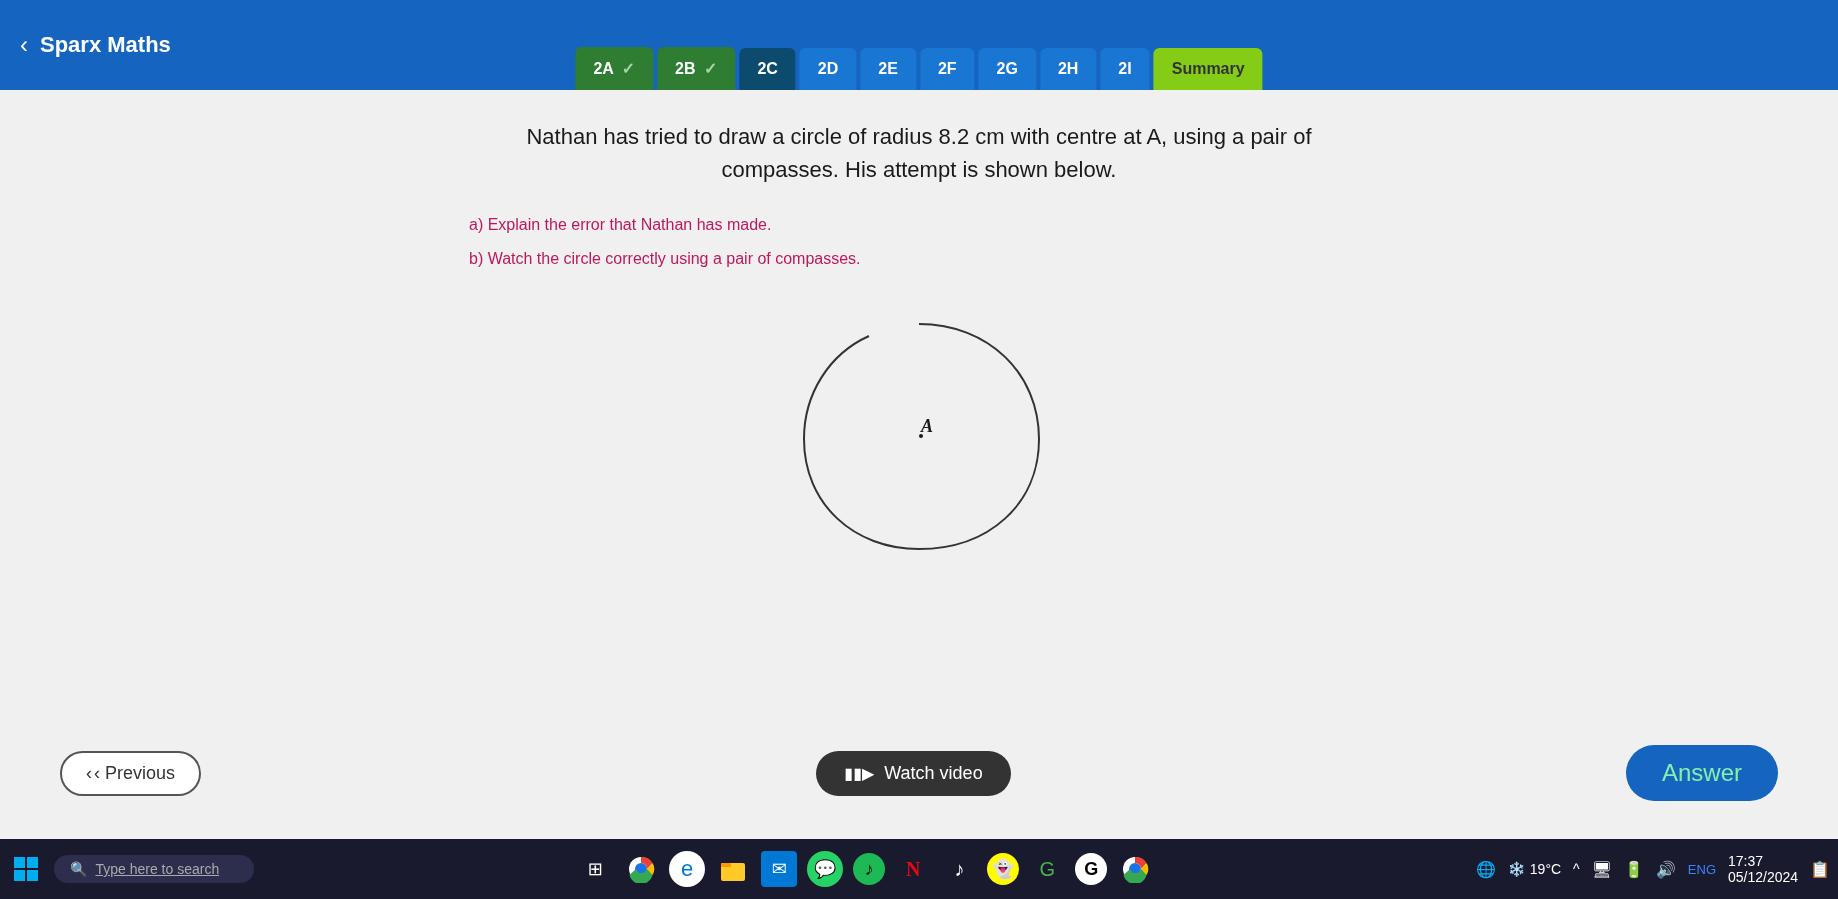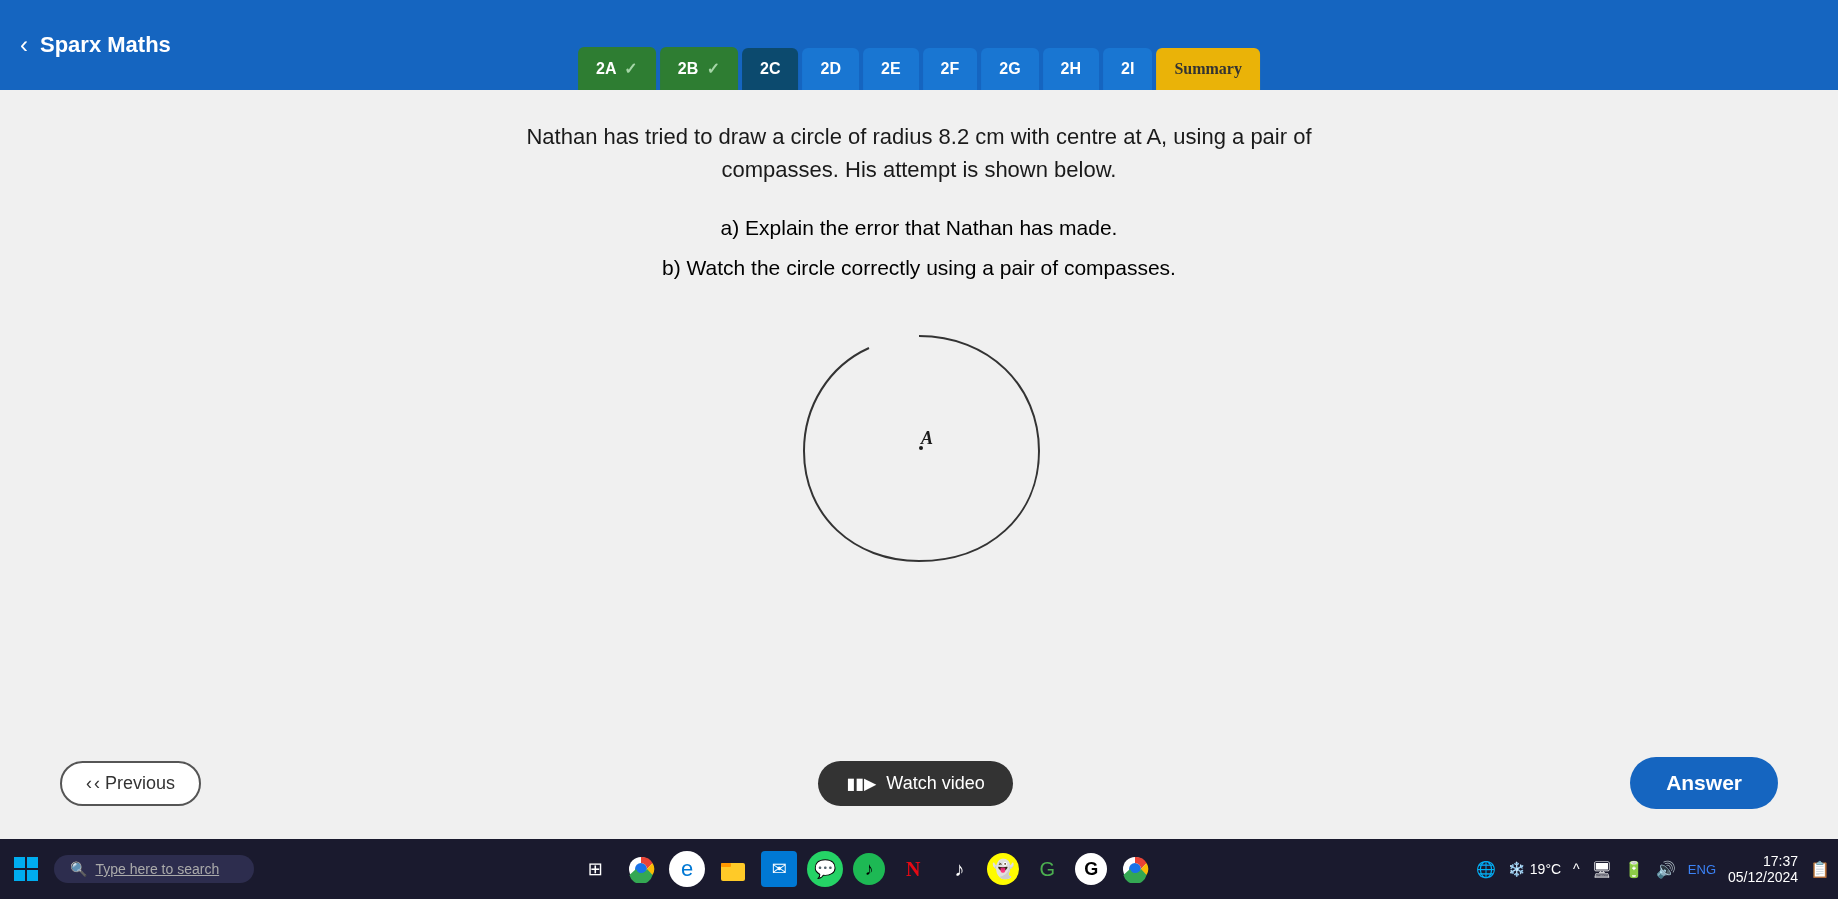--- a/index.html
+++ b/index.html
@@ -51,23 +51,22 @@
     }
     .tab.active {
       background: #0c4a6e;
       color: white;
     }
     .tab.completed {
       background: #2e7d32;
       color: white;
     }
     .tab.summary {
-      background: #eab308;
+      background: #84cc16;
       color: #333;
-      font-family: Liberation Serif, serif;
     }
     .tab .checkmark {
       color: #a5d6a7;
       margin-left: 4px;
     }
 
     
     .scrollbar {
       position: absolute;
       right: 0;
@@ -84,38 +83,38 @@
       top: 0;
     }
 
     
     .main-content {
       background: #f0f0f0;
       height: calc(899px - 90px - 60px);
       display: flex;
       flex-direction: column;
       align-items: center;
-      padding: 30px 40px 20px 40px;
+      padding: 30px 40px 28px 40px;
       position: relative;
       overflow: hidden;
     }
 
     .question-text {
       text-align: center;
       font-size: 22px;
       color: #1a1a1a;
       line-height: 1.5;
       max-width: 900px;
       margin-bottom: 30px;
     }
 
     .sub-question {
-      text-align: center;
-      font-size: 21px;
-      color: #000000;
+      text-align: left;
+      font-size: 16px;
+      color: #be185d;
       max-width: 900px;
       width: 100%;
       margin-bottom: 16px;
     }
 
     
     .diagram-container {
       position: relative;
       width: 300px;
       height: 260px;
@@ -145,25 +144,25 @@
       display: flex;
       align-items: center;
       gap: 10px;
       border: none;
     }
 
     .answer-button {
       background: #1565c0;
       border-radius: 30px;
       padding: 14px 36px;
-      font-size: 21px;
-      color: #ffffff;
+      font-size: 24px;
+      color: #86efac;
       cursor: pointer;
       border: none;
-      font-weight: bold;
+      font-weight: normal;
     }
 
     
     .taskbar {
       background: #1a1a2e;
       height: 60px;
       display: flex;
       align-items: center;
       padding: 0 8px;
       gap: 6px;
@@ -188,21 +187,20 @@
     }
     .taskbar-right {
       display: flex;
       align-items: center;
       gap: 12px;
       margin-left: auto;
     }
     .taskbar-time {
       color: white;
       font-size: 14px;
-      text-align: right;
     }
     .taskbar-weather {
       color: white;
       font-size: 14px;
       display: flex;
       align-items: center;
       gap: 4px;
     }
 
     .imperfect-circle {

